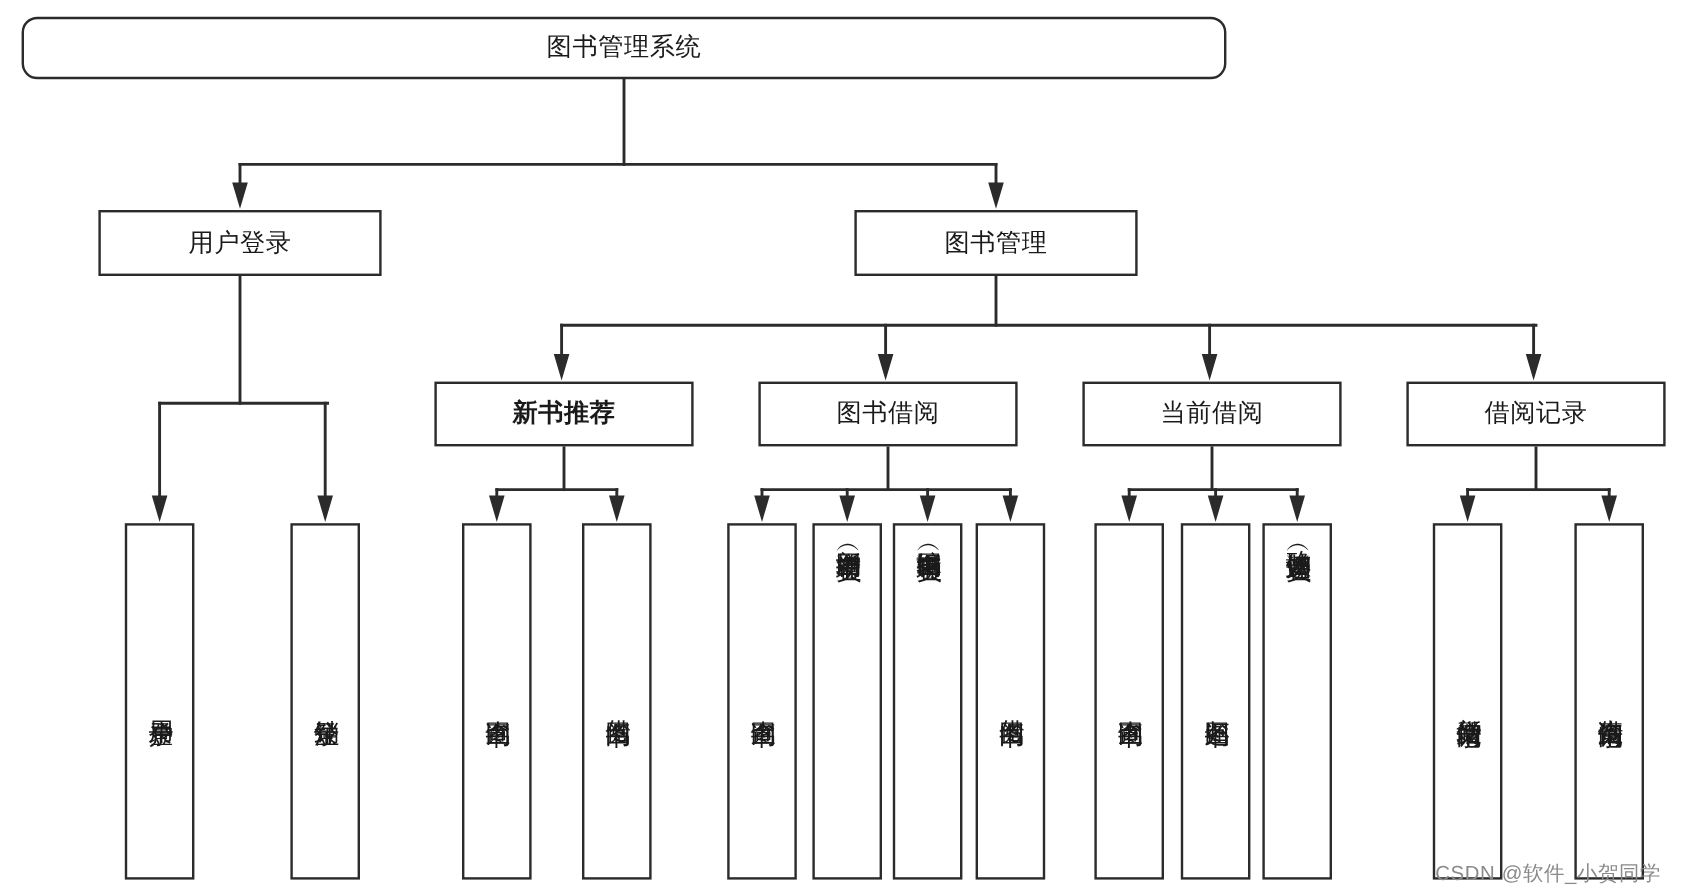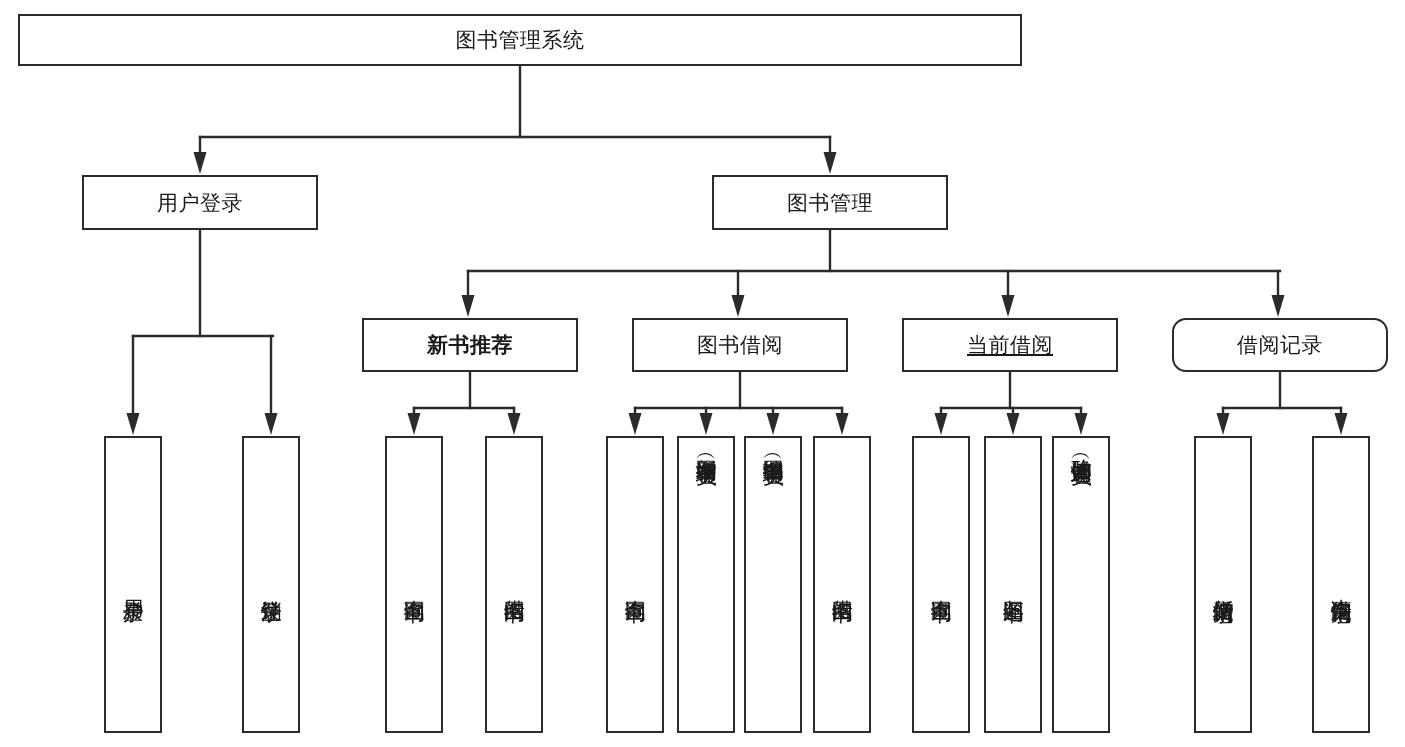--- a/index.html
+++ b/index.html
@@ -132,39 +132,39 @@
         <polygon points="1006.5,413 1019.5,413 1013,435" class="arrow-head"></polygon>
         <line x1="1081" y1="408" x2="1081" y2="418" class="link-line"></line>
         <polygon points="1074.5,413 1087.5,413 1081,435" class="arrow-head"></polygon>
         <line x1="1223" y1="408" x2="1223" y2="418" class="link-line"></line>
         <polygon points="1216.5,413 1229.5,413 1223,435" class="arrow-head"></polygon>
         <line x1="1341" y1="408" x2="1341" y2="418" class="link-line"></line>
         <polygon points="1334.5,413 1347.5,413 1341,435" class="arrow-head"></polygon>
       </g>
   </svg>
   <div id="node-layer">
-      <div class="node horizontal" style="left: 18px; top: 14px; width: 1004px; height: 52px;">
+      <div class="node horizontal" style="left: 18px; top: 14px; width: 1004px; height: 52px; border-radius: 13px;">
         <span class="node-label">图书管理系统</span>
       </div>
       <div class="node horizontal" style="left: 82px; top: 175px; width: 236px; height: 55px;">
         <span class="node-label">用户登录</span>
       </div>
       <div class="node horizontal" style="left: 712px; top: 175px; width: 236px; height: 55px; align-items: center;">
         <span class="node-label">图书管理</span>
       </div>
       <div class="node horizontal" style="left: 362px; top: 318px; width: 216px; height: 54px; font-weight: bold;">
         <span class="node-label">新书推荐</span>
       </div>
       <div class="node horizontal" style="left: 632px; top: 318px; width: 216px; height: 54px;">
         <span class="node-label">图书借阅</span>
       </div>
-      <div class="node horizontal" style="left: 902px; top: 318px; width: 216px; height: 54px; text-decoration: underline;">
+      <div class="node horizontal" style="left: 902px; top: 318px; width: 216px; height: 54px;">
         <span class="node-label">当前借阅</span>
       </div>
-      <div class="node horizontal" style="left: 1172px; top: 318px; width: 216px; height: 54px; border-radius: 14px;">
+      <div class="node horizontal" style="left: 1172px; top: 318px; width: 216px; height: 54px;">
         <span class="node-label">借阅记录</span>
       </div>
       <div class="node vertical" style="left: 104px; top: 436px; width: 58px; height: 297px;">
         <span class="node-label">用户登录</span>
       </div>
       <div class="node vertical" style="left: 242px; top: 436px; width: 58px; height: 297px;">
         <span class="node-label">注销登录</span>
       </div>
       <div class="node vertical" style="left: 385px; top: 436px; width: 58px; height: 297px;">
         <span class="node-label">查询图书</span>
@@ -193,13 +193,14 @@
       <div class="node vertical top-aligned" style="left: 1052px; top: 436px; width: 58px; height: 297px;">
         <span class="node-label">确认归还（管理员）</span>
       </div>
       <div class="node vertical" style="left: 1194px; top: 436px; width: 58px; height: 297px;">
         <span class="node-label">新增借阅记录</span>
       </div>
       <div class="node vertical" style="left: 1312px; top: 436px; width: 58px; height: 297px;">
         <span class="node-label">查询借阅记录</span>
       </div>
     </div>
+  <div class="watermark" style="left: 1196px; top: 716px;">CSDN @软件_小贺同学</div>
 </div>
 
 </body></html>

